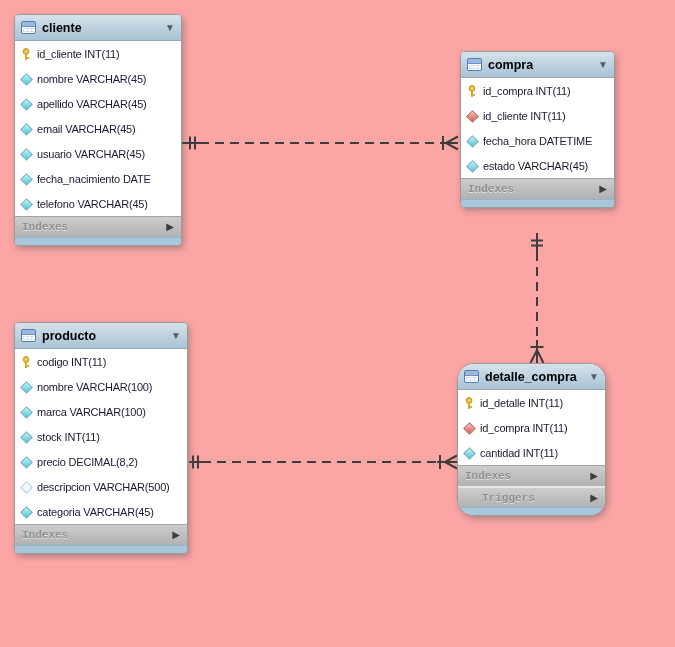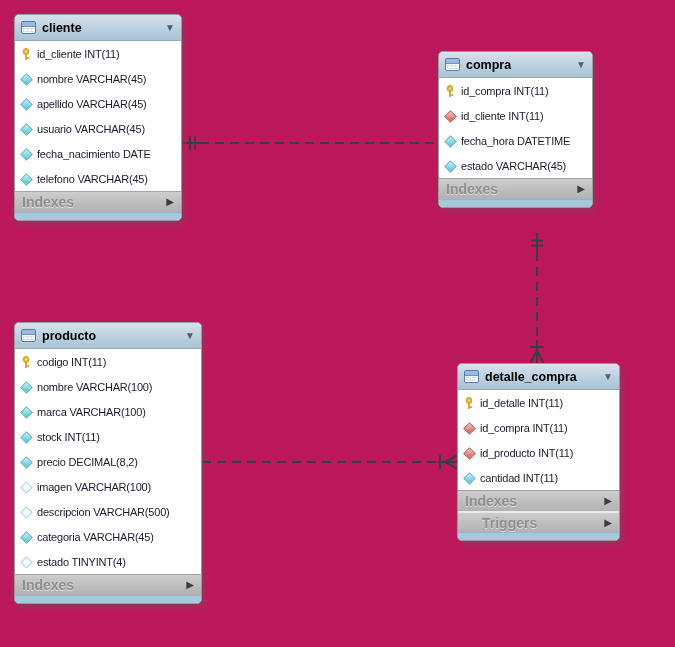--- a/index.html
+++ b/index.html
@@ -1,18 +1,18 @@
 <!DOCTYPE html>
 <html><head>
 <meta charset="utf-8">
 <style>
   * { margin:0; padding:0; box-sizing:border-box; }
   html,body { background:#ffffff; }
   body { font-family:"Liberation Sans", sans-serif; }
-  .canvas { position:relative; width:675px; height:647px; background:#be185d; overflow:hidden; }
+  .canvas { position:relative; width:675px; height:647px; background:#fca5a5; overflow:hidden; }
 
   
   .etable {
     position:absolute; background:#ffffff;
     border:1px solid #9a9a9a; border-radius:5px;
     box-shadow:2px 3px 6px rgba(90,90,90,.45);
     overflow:hidden;
   }
   .ehead {
     display:flex; align-items:center; gap:6px;
@@ -56,21 +56,21 @@
   }
 
   
   .esection {
     display:flex; align-items:center; justify-content:space-between;
     height:21px; padding:0 7px;
     background:linear-gradient(#cdcdcd 0%, #bcbcbc 60%, #b2b2b2 100%);
     border-top:1px solid #a3a3a3;
   }
   .esection + .esection { border-top:2px solid #e8e8e8;padding-left:24px; }
-  .slabel { font-size:14px; font-weight:bold; color:#8f8f8f; text-shadow:0 1px 0 rgba(255,255,255,.55); }
+  .slabel { font-size:11px; font-weight:bold; color:#8f8f8f; text-shadow:0 1px 0 rgba(255,255,255,.55);font-family:Liberation Mono, monospace; }
   .sarrow { font-size:10px; color:#3d3d3d; line-height:1; }
 
   .efoot { height:8px; background:#a6c7dc; border-top:1px solid #93b6cd; }
 
   
   .rel-layer { position:absolute; left:0; top:0; width:675px; height:647px; }
   .rel-layer path { stroke:#3d3d3d; stroke-width:2; fill:none; }
   .rel-layer path.dash { stroke-dasharray:9 6; }
 </style>
 </head>
@@ -127,20 +127,24 @@
         <div class="erow">
           <span class="cicon i-col"></span>
           <span class="clabel">nombre VARCHAR(45)</span>
         </div>
 
         <div class="erow">
           <span class="cicon i-col"></span>
           <span class="clabel">apellido VARCHAR(45)</span>
         </div>
 
+        <div class="erow">
+          <span class="cicon i-col"></span>
+          <span class="clabel">email VARCHAR(45)</span>
+        </div>
 
         <div class="erow">
           <span class="cicon i-col"></span>
           <span class="clabel">usuario VARCHAR(45)</span>
         </div>
 
 
         <div class="erow">
           <span class="cicon i-col"></span>
           <span class="clabel">fecha_nacimiento DATE</span>
@@ -154,21 +158,21 @@
     <div>
 
         <div class="esection">
           <span class="slabel">Indexes</span>
           <span class="sarrow">▶</span>
         </div>
       </div>
     <div class="efoot"></div>
   </div>
 
-  <div class="etable" style="left:438px; top:51px; width:155px;">
+  <div class="etable" style="left:460px; top:51px; width:155px;">
     <div class="ehead">
       <span class="ticon"></span>
       <span class="ttitle">compra</span>
       <span class="tcollapse">▼</span>
     </div>
     <div class="ebody">
 
         <div class="erow">
           <span class="cicon i-key"></span>
           <span class="clabel">id_compra INT(11)</span>
@@ -193,21 +197,21 @@
     <div>
 
         <div class="esection">
           <span class="slabel">Indexes</span>
           <span class="sarrow">▶</span>
         </div>
       </div>
     <div class="efoot"></div>
   </div>
 
-  <div class="etable" style="left:14px; top:322px; width:188px;">
+  <div class="etable" style="left:14px; top:322px; width:174px;">
     <div class="ehead">
       <span class="ticon"></span>
       <span class="ttitle">producto</span>
       <span class="tcollapse">▼</span>
     </div>
     <div class="ebody">
 
         <div class="erow">
           <span class="cicon i-key"></span>
           <span class="clabel">codigo INT(11)</span>
@@ -226,72 +230,60 @@
         <div class="erow">
           <span class="cicon i-col"></span>
           <span class="clabel">stock INT(11)</span>
         </div>
 
         <div class="erow">
           <span class="cicon i-col"></span>
           <span class="clabel">precio DECIMAL(8,2)</span>
         </div>
 
-        <div class="erow">
-          <span class="cicon i-colnull"></span>
-          <span class="clabel">imagen VARCHAR(100)</span>
-        </div>
 
         <div class="erow">
           <span class="cicon i-colnull"></span>
           <span class="clabel">descripcion VARCHAR(500)</span>
         </div>
 
         <div class="erow">
           <span class="cicon i-col"></span>
           <span class="clabel">categoria VARCHAR(45)</span>
         </div>
 
-        <div class="erow">
-          <span class="cicon i-colnull"></span>
-          <span class="clabel">estado TINYINT(4)</span>
-        </div>
       </div>
     <div>
 
         <div class="esection">
           <span class="slabel">Indexes</span>
           <span class="sarrow">▶</span>
         </div>
       </div>
     <div class="efoot"></div>
   </div>
 
-  <div class="etable" style="left:457px; top:363px; width:163px;">
+  <div class="etable" style="left:457px; top:363px; width:149px;border-radius:17px;">
     <div class="ehead">
       <span class="ticon"></span>
       <span class="ttitle">detalle_compra</span>
       <span class="tcollapse">▼</span>
     </div>
     <div class="ebody">
 
         <div class="erow">
           <span class="cicon i-key"></span>
           <span class="clabel">id_detalle INT(11)</span>
         </div>
 
         <div class="erow">
           <span class="cicon i-fk"></span>
           <span class="clabel">id_compra INT(11)</span>
         </div>
 
-        <div class="erow">
-          <span class="cicon i-fk"></span>
-          <span class="clabel">id_producto INT(11)</span>
-        </div>
 
         <div class="erow">
           <span class="cicon i-col"></span>
           <span class="clabel">cantidad INT(11)</span>
         </div>
 
       </div>
     <div>
 
         <div class="esection">

